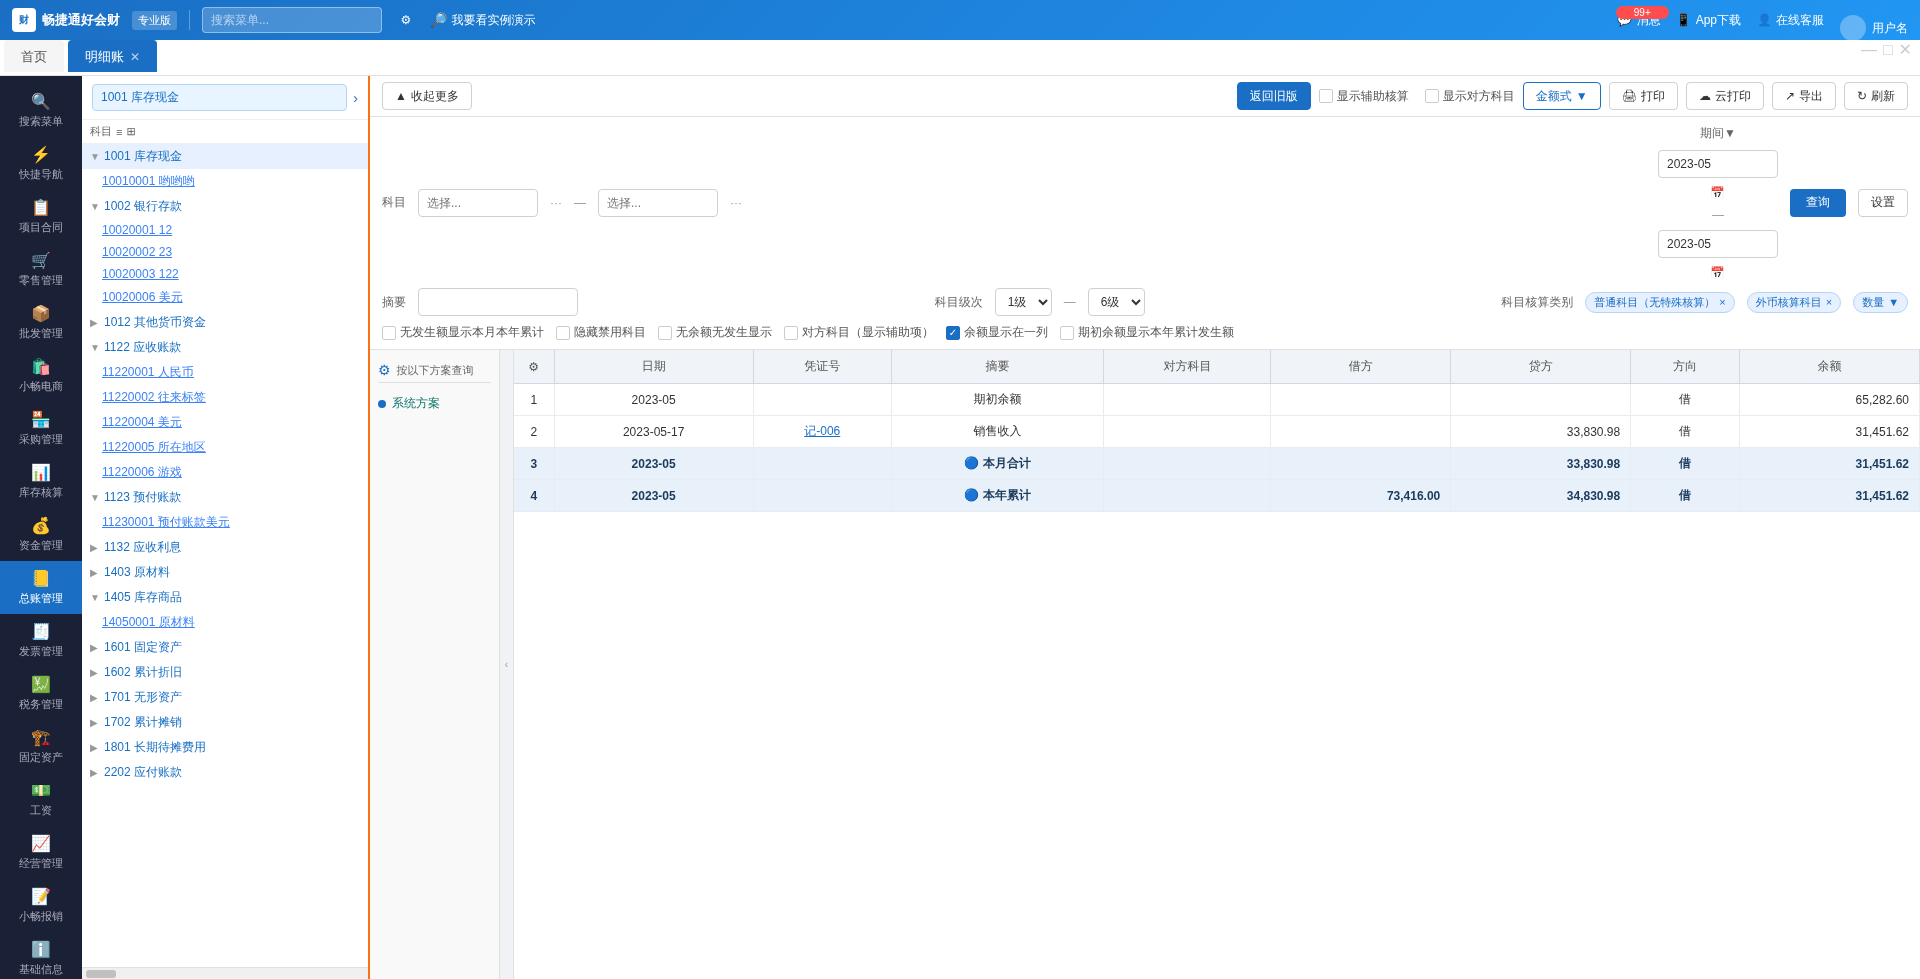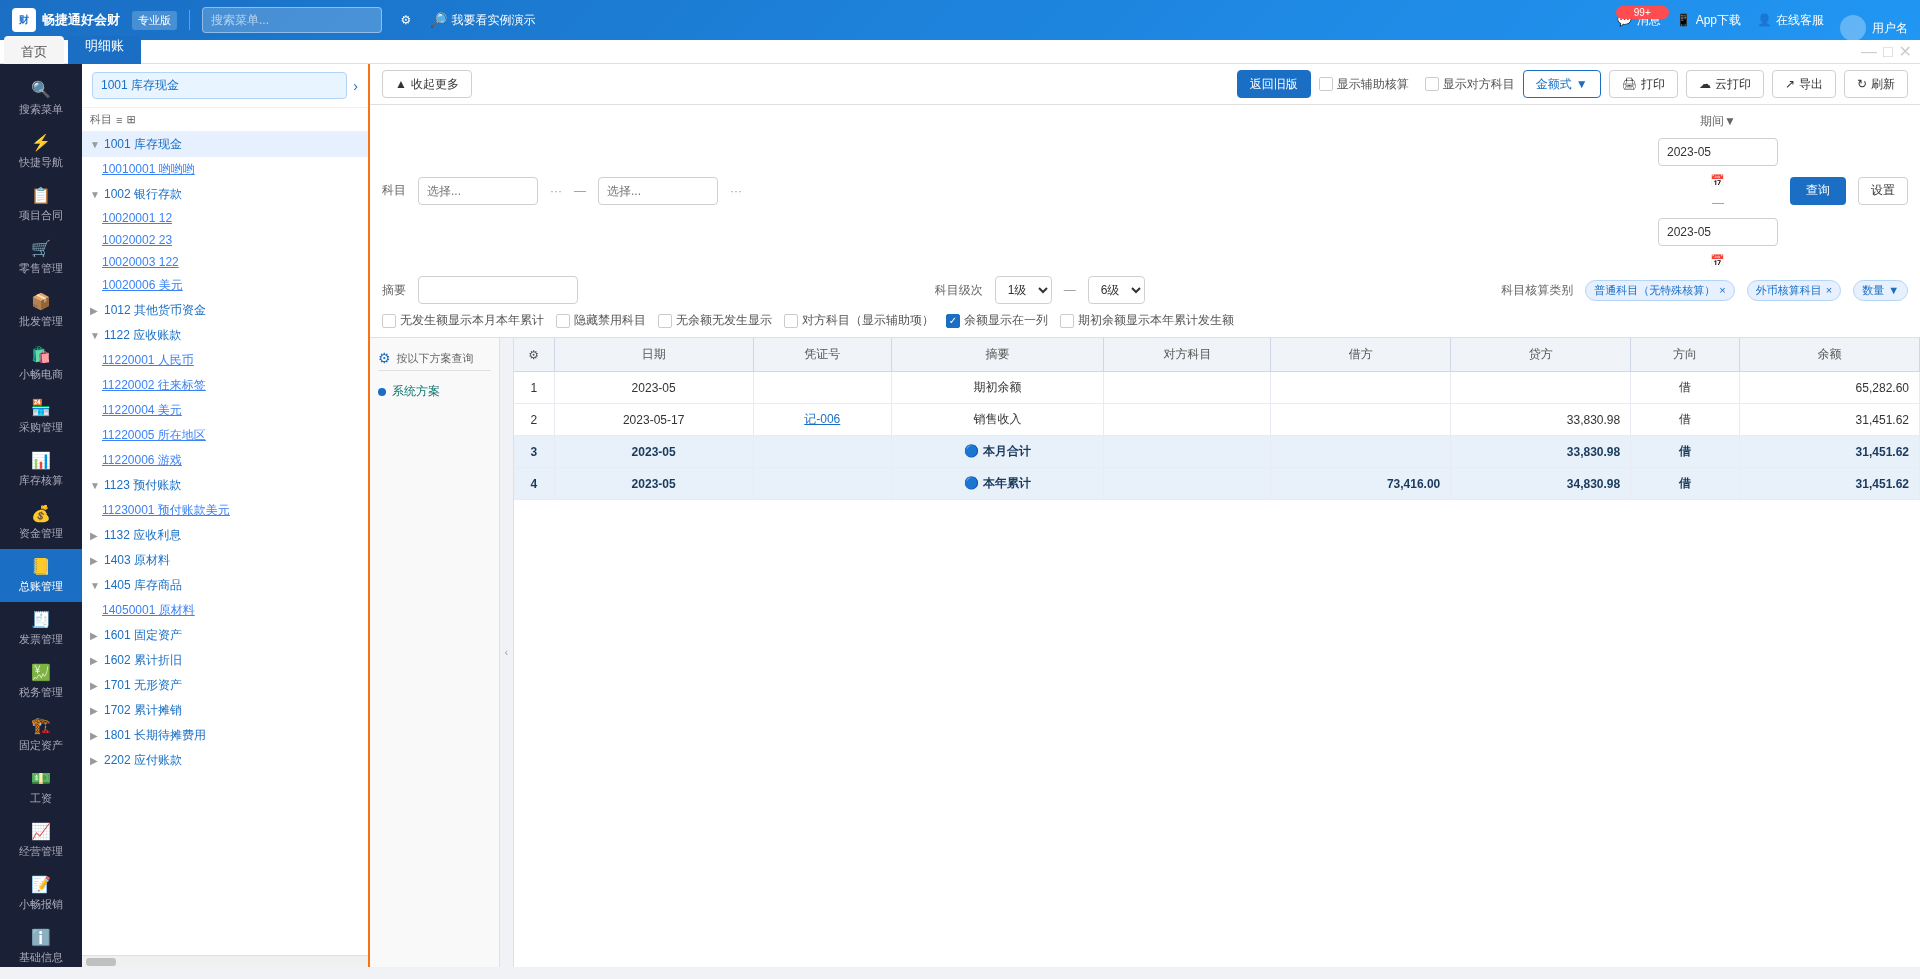--- a/index.html
+++ b/index.html
@@ -25,25 +25,25 @@
     .top-bar-spacer { flex: 1; }
     .top-bar-demo { display: flex; align-items: center; gap: 4px; font-size: 12px; cursor: pointer; }
     .top-bar-actions { display: flex; align-items: center; gap: 16px; }
     .top-bar-action { display: flex; align-items: center; gap: 4px; font-size: 12px; cursor: pointer; position: relative; }
     .badge { background: #ff4d4f; color: white; border-radius: 10px; padding: 1px 18px; font-size: 10px; position: absolute; top: -6px; right: -8px; }
     .top-bar-user { display: flex; align-items: center; gap: 6px; margin-top: 16px; }
     .user-avatar { width: 26px; height: 26px; background: rgba(255,255,255,0.3); border-radius: 50%; }
 
     
     .tab-bar {
-      height: 24px;
+      height: 36px;
       background: #fff;
       border-bottom: 1px solid #e0e0e0;
       display: flex;
-      align-items: center;
+      align-items: flex-start;
       padding-left: 0;
     }
     .tab-item {
       height: 32px;
       padding: 0 16px;
       display: flex;
       align-items: center;
       gap: 6px;
       font-size: 13px;
       cursor: pointer;
@@ -51,21 +51,20 @@
       border-bottom: none;
       border-radius: 4px 4px 0 0;
       color: #555;
       background: #f5f5f5;
       margin-left: 4px;
     }
     .tab-item.active {
       background: #1a6fc4;
       color: white;
       border-color: #1a6fc4;
-      flex-direction: column;
     }
     .tab-close { font-size: 12px; cursor: pointer; opacity: 0.7; }
 
     
     .main-layout {
       display: flex;
       height: calc(979px - 40px - 36px);
     }
 
     

